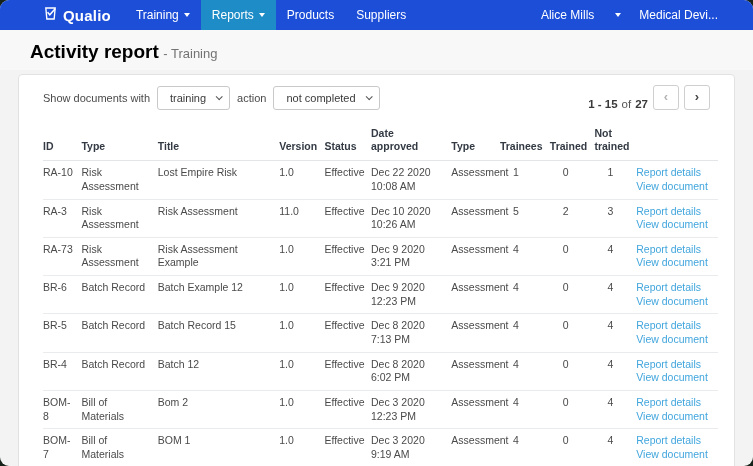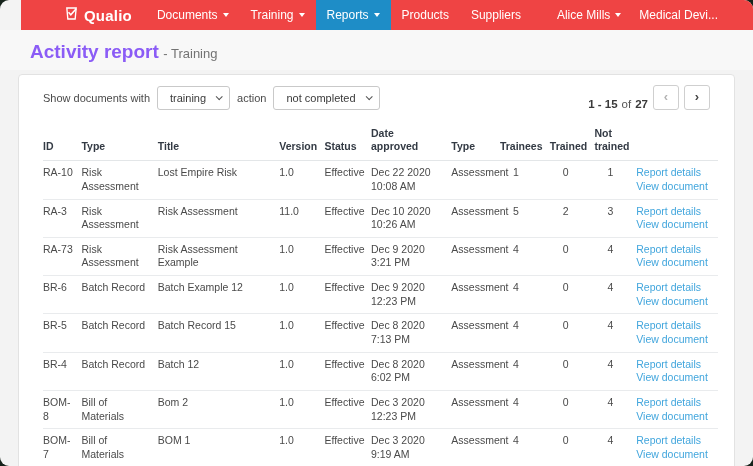--- a/index.html
+++ b/index.html
@@ -12,26 +12,25 @@
     width: 753px; height: 466px;
     background: #f3f3f3;
     border-radius: 9px;
     overflow: hidden;
     position: relative;
   }
 
   
   .topnav {
     height: 30px;
-    background: #ef4444;
+    background: #1d4ed8;
     display: flex;
     align-items: stretch;
     color: #fff;
     font-size: 12px;
-    margin-left: 21px;
   }
   .brand {
     display: flex; align-items: center;
     padding: 0 14px 0 42px;
     font-weight: bold; font-size: 15px;
     letter-spacing: 0.2px;
     cursor: pointer;
   }
   .brand svg { margin-right: 4px; }
   .nav-items { display: flex; align-items: stretch; }
@@ -48,26 +47,26 @@
     border-left: 3.5px solid transparent;
     border-right: 3.5px solid transparent;
     border-top: 4px solid #ffffff;
     margin-left: 5px;
   }
   .nav-right {
     margin-left: auto;
     display: flex; align-items: stretch;
     padding-right: 26px;
   }
-  .nav-right .nav-item { padding: 0 9px; }
+  .nav-right .nav-item { padding: 0 9px; gap: 16px; }
 
   
   .page-header { padding: 11px 30px 7px; background: #f8f8f8; }
   .page-title {
-    font-size: 19px; font-weight: bold; color: #8b5cf6;
+    font-size: 19px; font-weight: bold; color: #000000;
     display: inline;
   }
   .page-subtitle { font-size: 13px; color: #737373; font-weight: normal; }
 
   
   .card {
     margin: 4px 18px 0;
     background: #ffffff;
     border: 1px solid #e2e2e2;
     border-radius: 4px;
@@ -172,24 +171,20 @@
         <svg width="17" height="17" viewBox="0 0 20 20" fill="none">
           <path d="M4.5 3.5 H15.5 L14.3 16.5 H5.7 Z" stroke="#ffffff" stroke-width="1.6"></path>
           <path d="M6.5 8.5 L9.2 11.5 L15.5 4.5" stroke="#ffffff" stroke-width="1.8" fill="none"></path>
         </svg>
       </span>
       <span>Qualio</span>
     </div>
 
     <div class="nav-items">
         <div class="nav-item">
-          <span>Documents</span>
-          <span class="caret"></span>
-        </div>
-        <div class="nav-item">
           <span>Training</span>
           <span class="caret"></span>
         </div>
         <div class="nav-item active">
           <span>Reports</span>
           <span class="caret"></span>
         </div>
         <div class="nav-item">
           <span>Products</span>
         </div>

